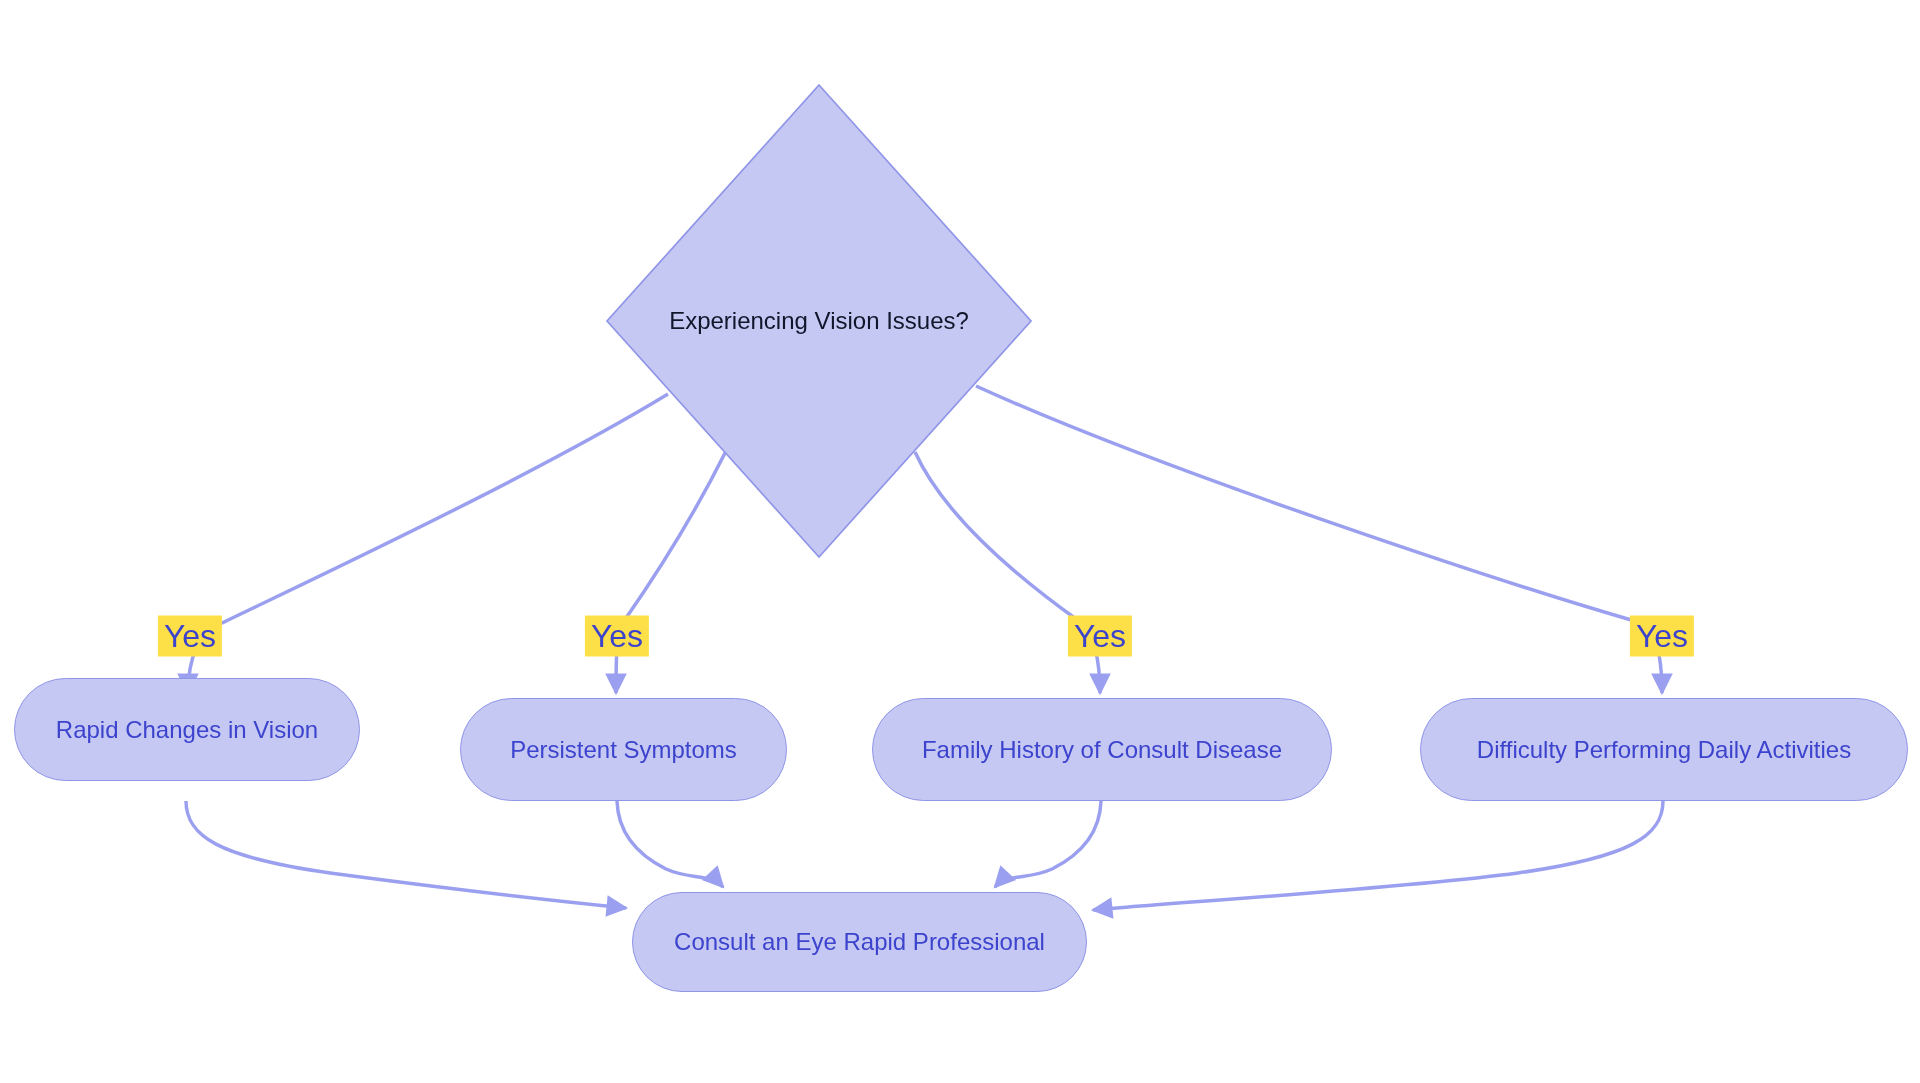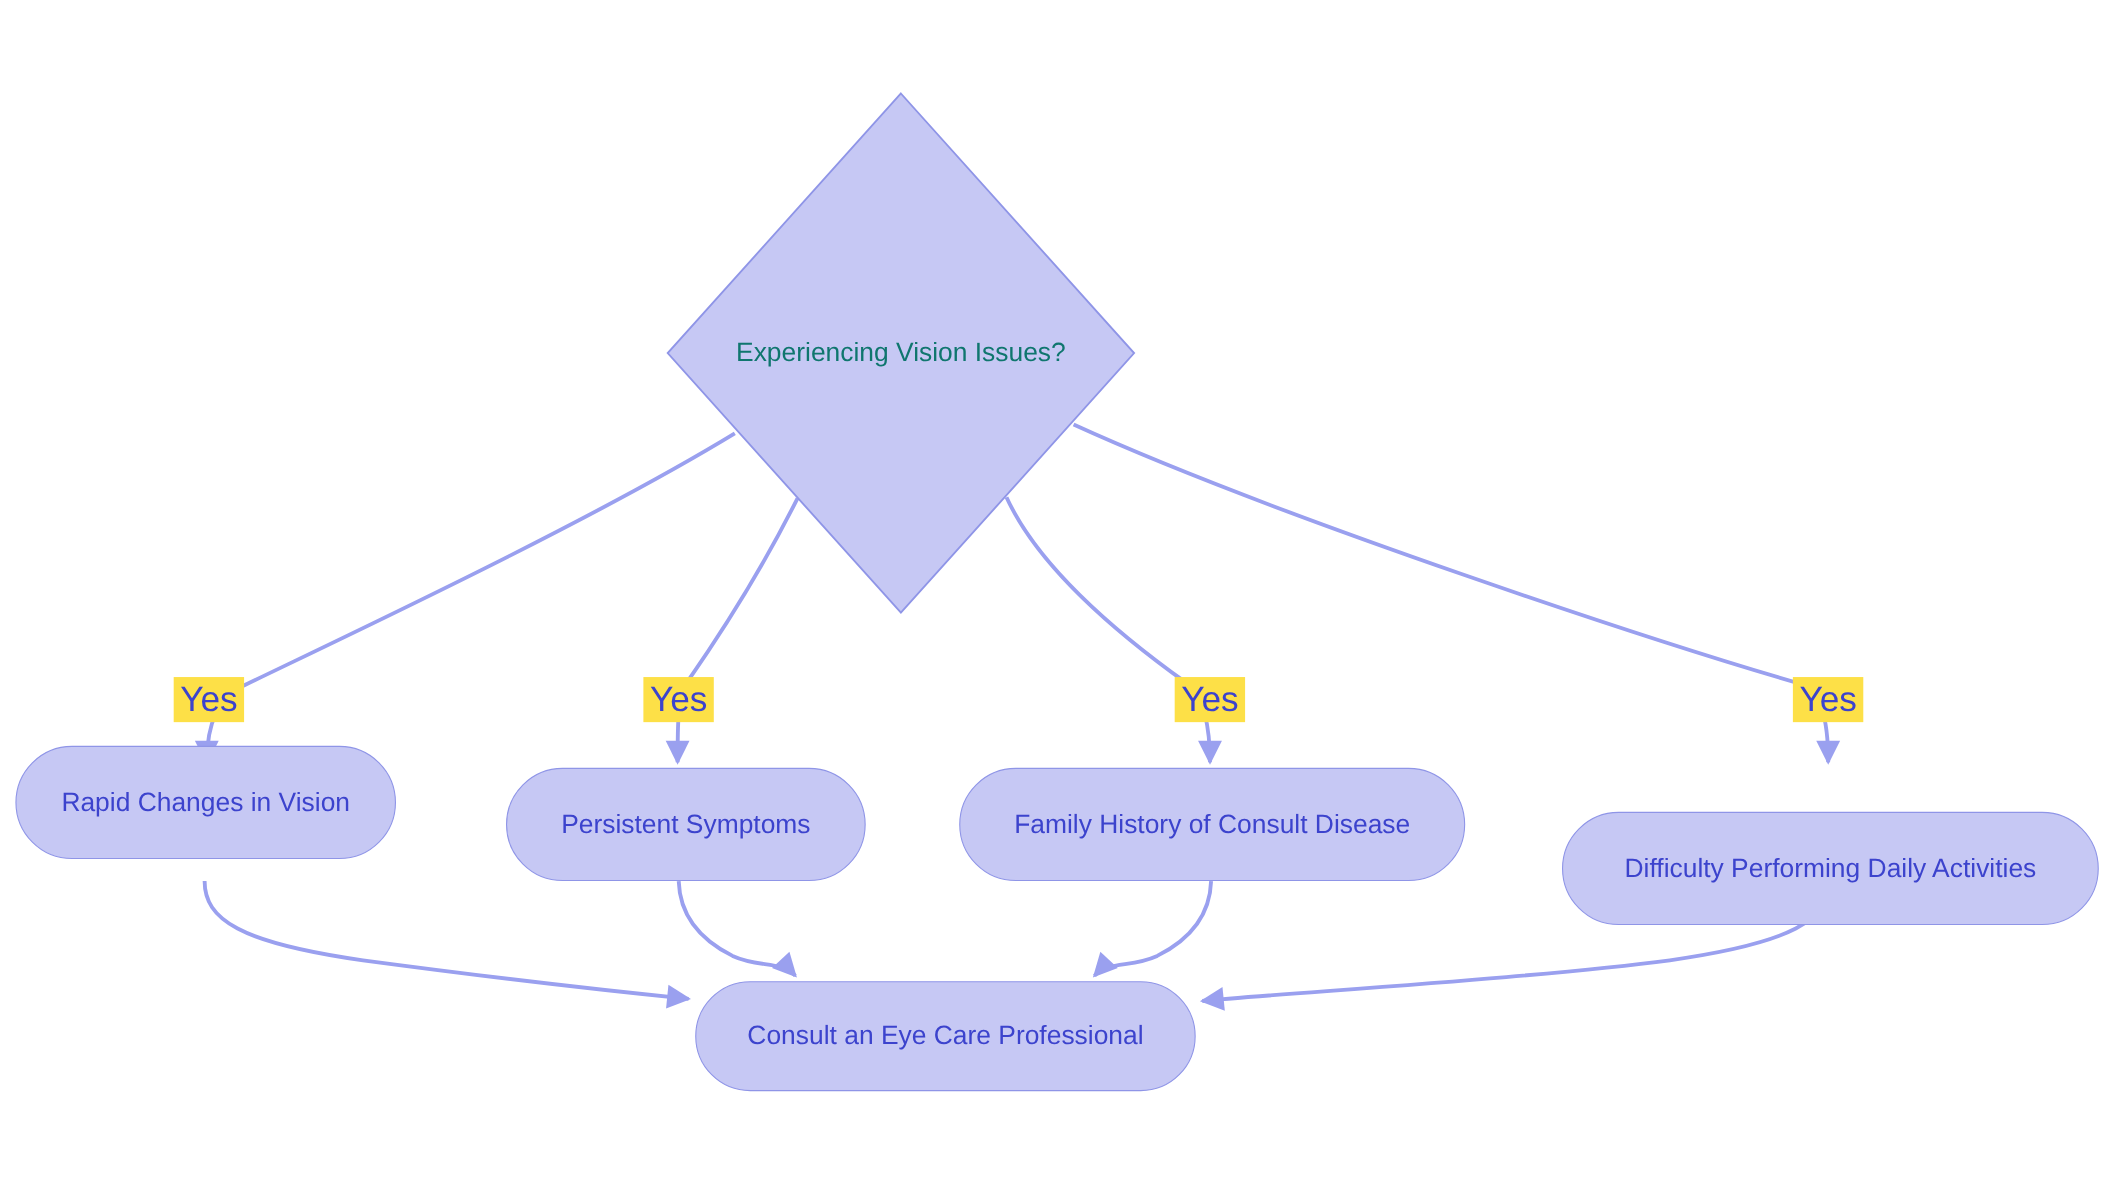--- a/index.html
+++ b/index.html
@@ -40,21 +40,21 @@
     font-size: 24px;
     line-height: 1.25;
   }
   .stadium {
     height: 103px;
     border-radius: 52px;
   }
   .diamond-label {
     position: absolute;
     transform: translate(-50%, -50%);
-    color: #0f766e;
+    color: #0f172a;
     font-size: 24px;
     white-space: nowrap;
     text-align: center;
   }
   .edge-label {
     position: absolute;
     transform: translate(-50%, -50%);
     background: #fde047;
     color: #3c43cd;
     font-size: 32px;
@@ -100,21 +100,21 @@
   </div>
 
   <div class="node stadium" style="left:460px; top:698px; width:327px;">
     <span>Persistent Symptoms</span>
   </div>
 
   <div class="node stadium" style="left:872px; top:698px; width:460px;">
     <span>Family History of Consult Disease</span>
   </div>
 
-  <div class="node stadium" style="left:1420px; top:698px; width:488px;margin-top:40px;">
+  <div class="node stadium" style="left:1420px; top:698px; width:488px;">
     <span>Difficulty Performing Daily Activities</span>
   </div>
 
   <div class="node stadium" style="left:632px; top:892px; width:455px; height:100px; border-radius:50px;">
-    <span>Consult an Eye Care Professional</span>
+    <span>Consult an Eye Rapid Professional</span>
   </div>
 
 </div>
 
 </body></html>

